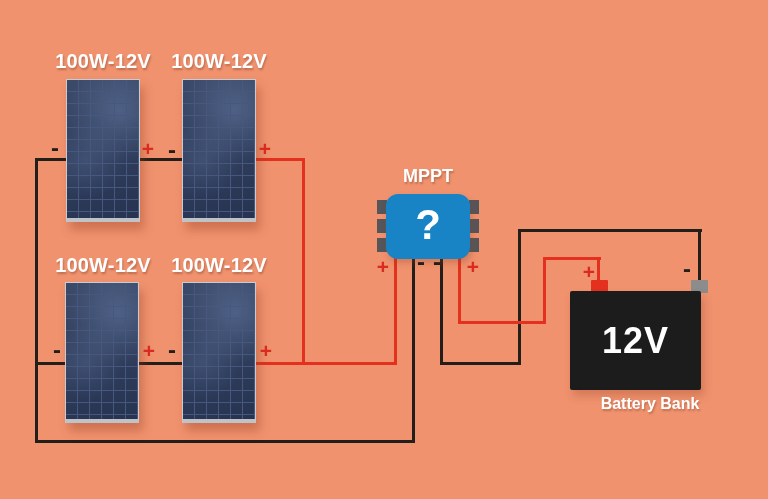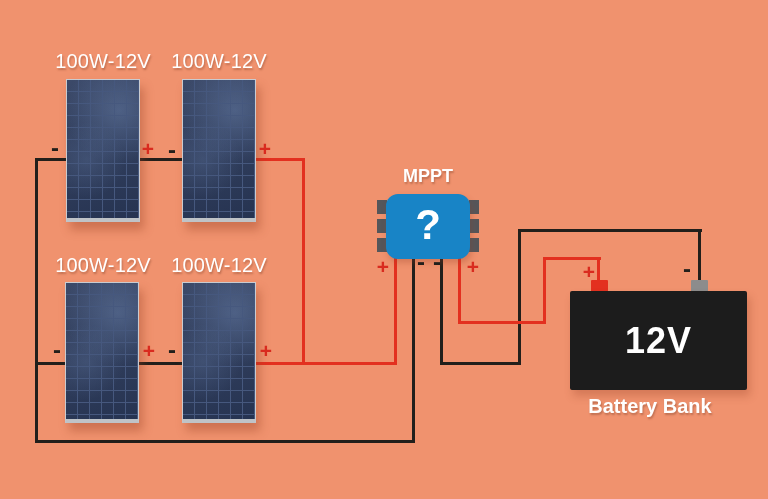--- a/index.html
+++ b/index.html
@@ -18,21 +18,21 @@
       radial-gradient(circle at 72% 22%, rgba(135,165,215,.30), transparent 45%),
       radial-gradient(circle at 28% 58%, rgba(135,165,215,.18), transparent 40%),
       linear-gradient(160deg, rgba(255,255,255,.08), rgba(0,0,0,.12));
     border:1px solid #C9CBD0;
     border-bottom:4px solid #BFC3C7;
     box-shadow:4px 8px 9px rgba(150,62,35,.38);
     z-index:3;
   }
   .panel-label {
     position:absolute; width:140px; text-align:center;
-    color:#FFFFFF; font-size:20px; font-weight:normal; letter-spacing:.2px;
+    color:#FFFFFF; font-size:20px; font-weight:bold; letter-spacing:.2px;
     text-shadow:1px 2px 2px rgba(100,45,25,.35);
     z-index:4;
   }
   
   .wire { position:absolute; }
   .wire.neg { background:#221F1B; z-index:1; }
   .wire.pos { background:#E3301F; z-index:2; }
   
   .term {
     position:absolute; font-weight:bold; transform:translateX(-50%);
@@ -49,32 +49,32 @@
   }
   .mppt-tab { position:absolute; width:10px; height:14px; background:#55565A; z-index:2; }
   .mppt-label {
     position:absolute; left:428px; top:166px; transform:translateX(-50%);
     color:#FFFFFF; font-size:18px; font-weight:bold;
     text-shadow:1px 2px 2px rgba(100,45,25,.35); z-index:3;
   }
   .qmark { color:#FFFFFF; font-size:42px; font-weight:bold; margin-top:-4px; }
   
   .battery {
-    position:absolute; left:570px; top:291px; width:177px; height:99px;
+    position:absolute; left:570px; top:291px; width:131px; height:99px;
     background:#1C1C1C; border-radius:2px; z-index:3;
     box-shadow:3px 6px 8px rgba(150,62,35,.30);
     display:flex; align-items:center; justify-content:center;
   }
   .bat-volt { color:#FFFFFF; font-size:36px; font-weight:bold; letter-spacing:1px; }
   .bat-term { position:absolute; width:17px; height:13px; top:280px; z-index:2; border-radius:1px; }
   .bat-term.pos { left:591px; background:#E3301F; }
   .bat-term.neg { left:691px; background:#8C8C8C; }
   .bat-name {
     position:absolute; left:650px; top:395px; transform:translateX(-50%);
-    color:#FFFFFF; font-size:20px; font-weight:bold; white-space:nowrap;
+    color:#FFFFFF; font-size:16px; font-weight:bold; white-space:nowrap;
     text-shadow:1px 2px 2px rgba(100,45,25,.35); z-index:3;
   }
 </style>
 </head>
 <body>
 
 <div class="stage">
 
   <div class="wire neg" style="left:35px;top:158px;width:3px;height:285px;"></div>
   <div class="wire neg" style="left:35px;top:158px;width:33px;height:3px;"></div>

